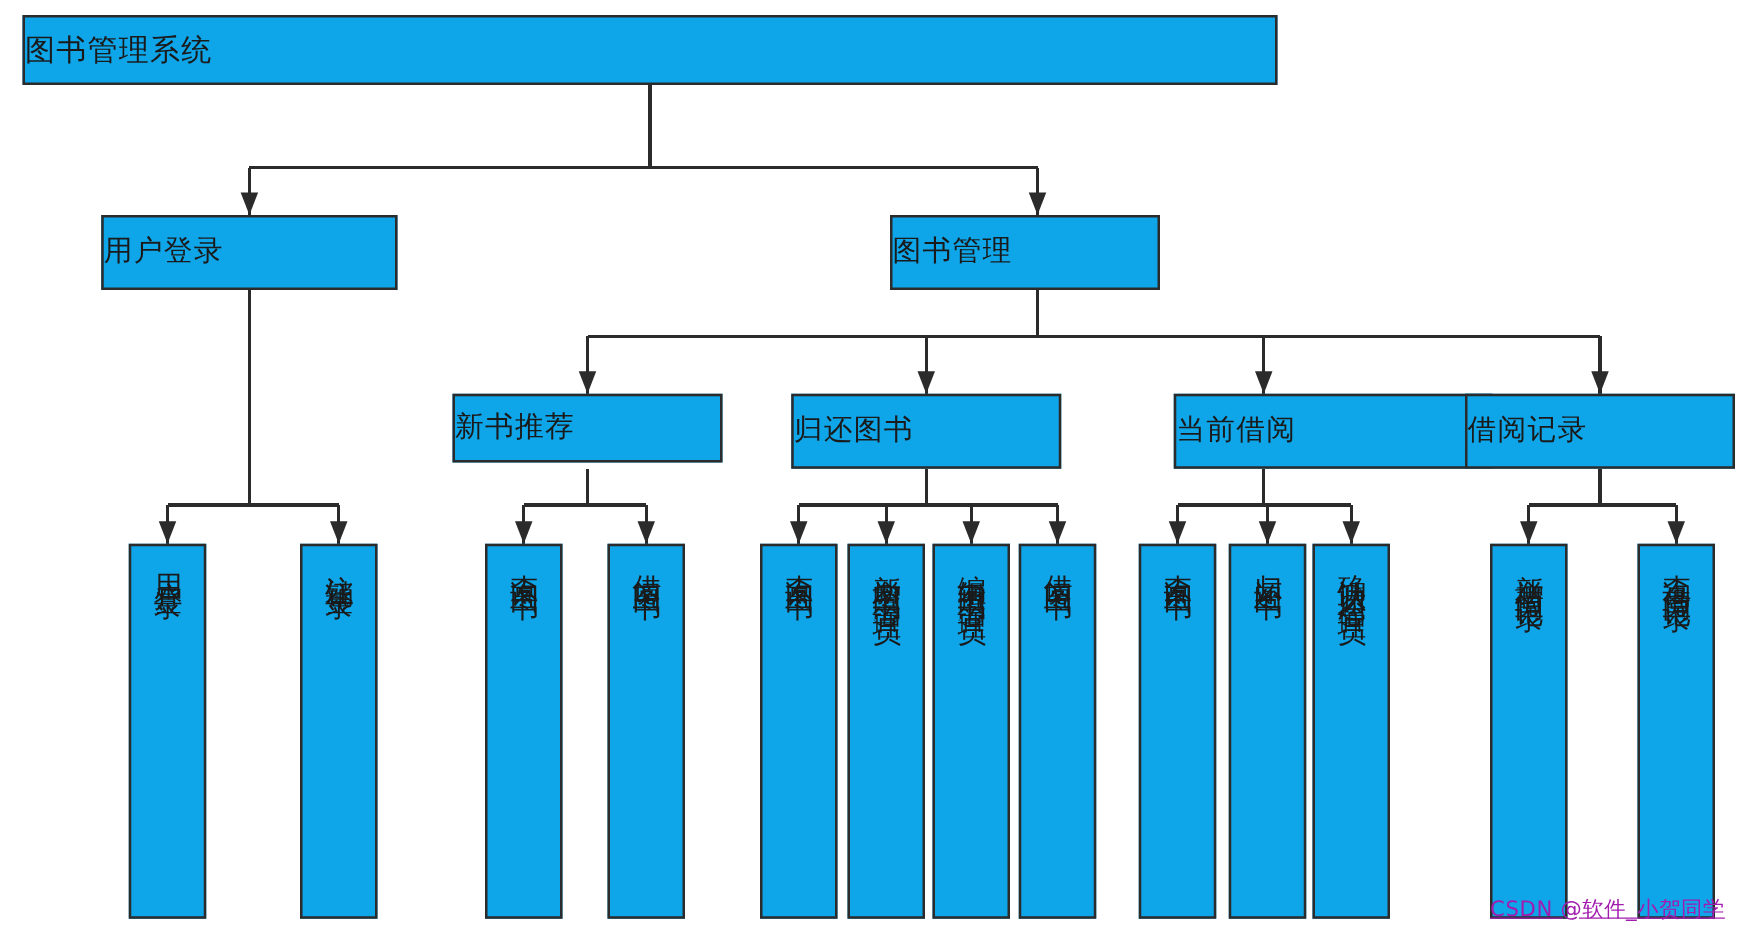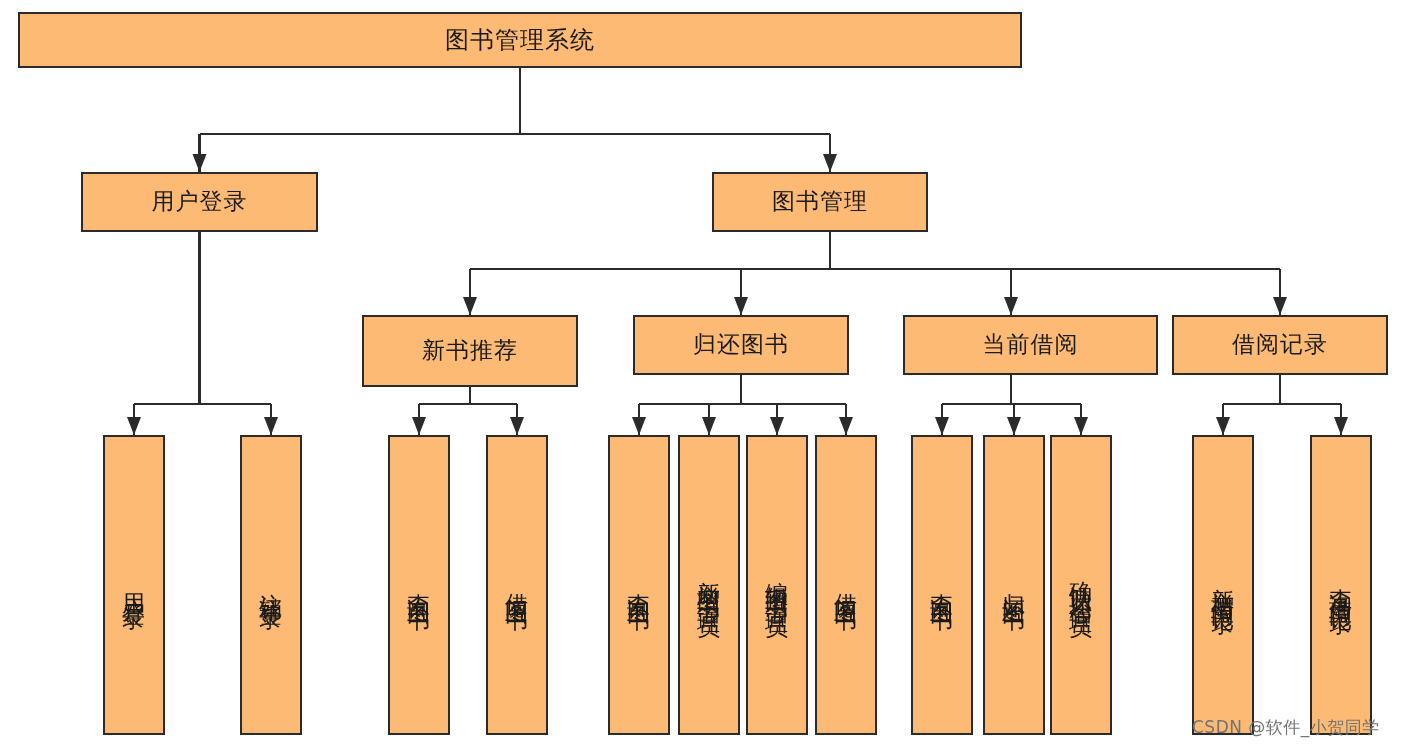--- a/index.html
+++ b/index.html
@@ -23,24 +23,23 @@
     left: 0;
     top: 0;
     width: 1405px;
     height: 747px;
     pointer-events: none;
   }
   .node {
     position: absolute;
     box-sizing: border-box;
     border: 2px solid #2b2b2b;
-    background: #fdba74;
+    background: #0ea5e9;
     display: flex;
     align-items: center;
-    justify-content: center;
     color: #1a1a1a;
   }
   .node.horiz {
     font-size: 23px;
     letter-spacing: 1px;
     line-height: 1.2;
   }
   .node.root {
     font-size: 24px;
   }
@@ -127,27 +126,27 @@
   <div id="nodes">
       <div class="node root horiz" style="left: 18px; top: 12px; width: 1004px; height: 56px;">
         <span>图书管理系统</span>
       </div>
       <div class="node horiz" style="left: 81px; top: 172px; width: 237px; height: 60px;">
         <span>用户登录</span>
       </div>
       <div class="node horiz" style="left: 712px; top: 172px; width: 216px; height: 60px;">
         <span>图书管理</span>
       </div>
-      <div class="node horiz" style="left: 362px; top: 315px; width: 216px; height: 72px;">
+      <div class="node horiz" style="left: 362px; top: 315px; width: 216px; height: 55px;">
         <span>新书推荐</span>
       </div>
       <div class="node horiz" style="left: 633px; top: 315px; width: 216px; height: 60px;">
         <span>归还图书</span>
       </div>
-      <div class="node horiz" style="left: 903px; top: 315px; width: 255px; height: 60px;">
+      <div class="node horiz" style="left: 939px; top: 315px; width: 255px; height: 60px;">
         <span>当前借阅</span>
       </div>
       <div class="node horiz" style="left: 1172px; top: 315px; width: 216px; height: 60px;">
         <span>借阅记录</span>
       </div>
       <div class="node vert" style="left: 103px; top: 435px; width: 62px; height: 300px;">
         <span class="vtext">用户登录</span>
       </div>
       <div class="node vert" style="left: 240px; top: 435px; width: 62px; height: 300px;">
         <span class="vtext">注销登录</span>
@@ -179,14 +178,14 @@
       <div class="node vert" style="left: 1050px; top: 435px; width: 62px; height: 300px;">
         <span class="vtext">确认归还（管理员）</span>
       </div>
       <div class="node vert" style="left: 1192px; top: 435px; width: 62px; height: 300px;">
         <span class="vtext">新增借阅记录</span>
       </div>
       <div class="node vert" style="left: 1310px; top: 435px; width: 62px; height: 300px;">
         <span class="vtext">查询借阅记录</span>
       </div>
     </div>
-  <div class="watermark" style="left: 1192px; top: 716px; color: #737373;">CSDN @软件_小贺同学</div>
+  <div class="watermark" style="left: 1192px; top: 716px; color: #a21caf; text-decoration: underline;">CSDN @软件_小贺同学</div>
 </div>
 
 </body></html>

